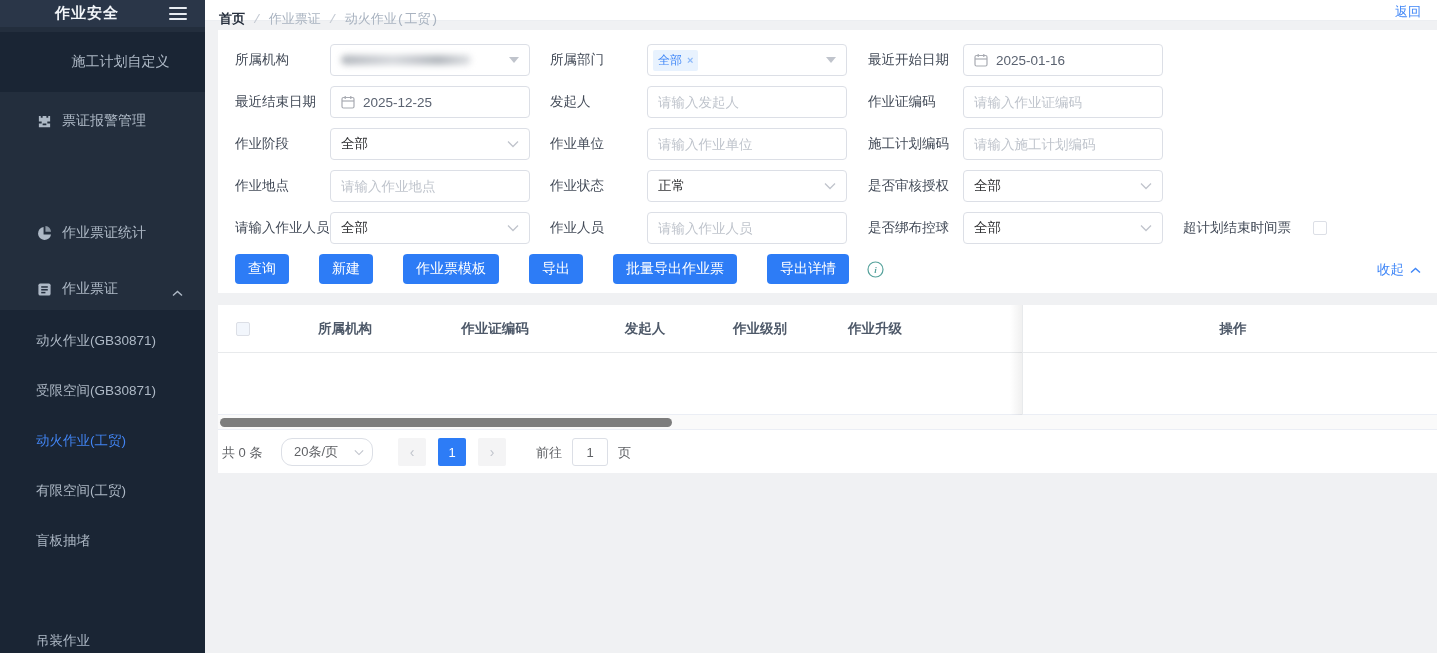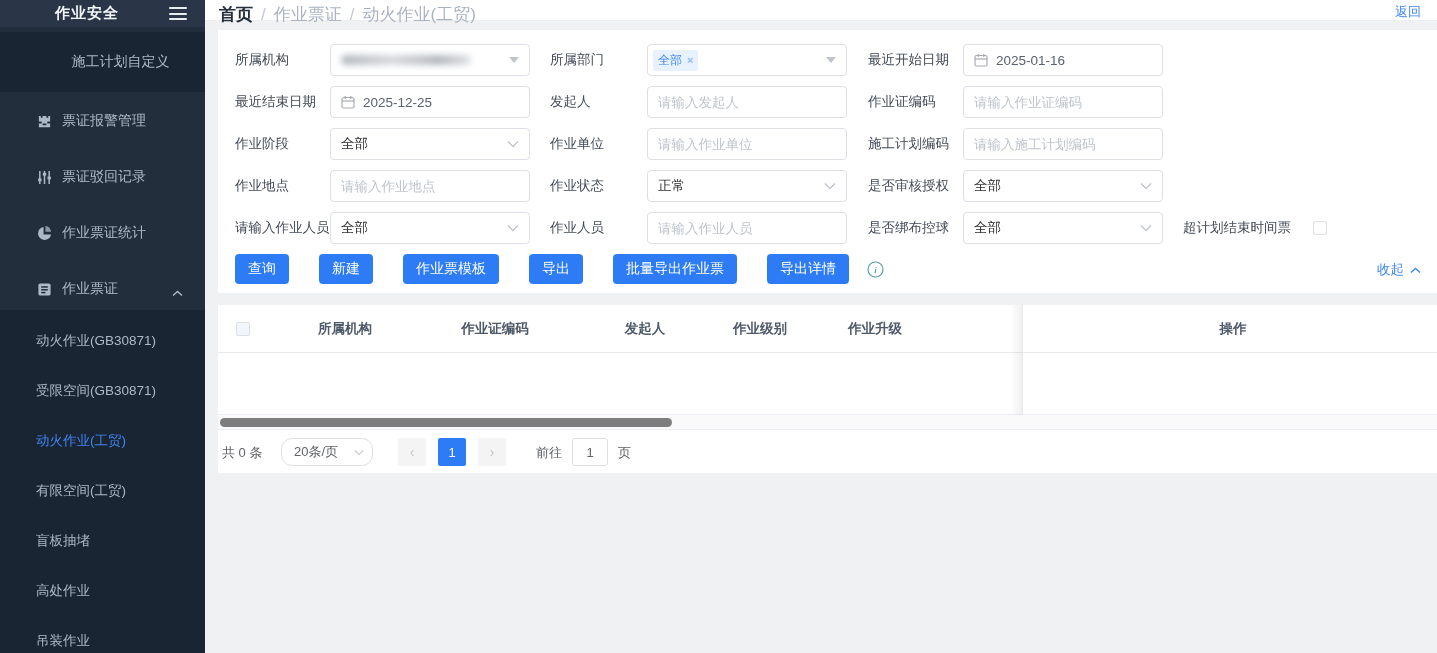--- a/index.html
+++ b/index.html
@@ -30,22 +30,22 @@
     background:#1a2534; }
   .sb-subitem { position:absolute; left:0; width:205px; height:40px;
     display:flex; align-items:center; cursor:pointer; font-size:13.5px; }
   .sb-subitem .lbl { margin-left:36px; }
   .sb-subitem.active { color:#4285f4; }
 
   
   .main { position:absolute; left:205px; top:0; width:1232px; height:653px; }
   .crumbbar { position:absolute; left:0; top:0; width:1232px; height:21px;
     background:#ffffff; border-bottom:1px solid #eceef1; }
-  .crumb { position:absolute; left:14px; top:3px; font-size:17px; color:#a9b3c0;
-    display:flex; gap:8px; align-items:center; }
+  .crumb { position:absolute; left:14px; top:10px; font-size:13px; color:#a9b3c0;
+    display:flex; gap:8px; align-items:center;font-family:Liberation Mono, monospace; }
   .crumb .home { color:#262f3d; font-weight:bold; }
   .crumb .sep { color:#c4cad3; }
   .back-link { position:absolute; right:16px; top:3px; font-size:13px;
     color:#3f86f7; cursor:pointer; }
 
   .card { position:absolute; left:13px; width:1219px; background:#ffffff; }
   .filter-card { top:30px; height:263px; }
 
   .f-label { position:absolute; font-size:13.5px; color:#424a57; line-height:32px; }
   .f-field { position:absolute; width:200px; height:32px; background:#fff;
@@ -135,33 +135,20 @@
 
   <div class="sb-item" style="top:101px;">
     <span class="ic">
       <svg width="15" height="15" viewBox="0 0 16 16">
           <path fill="#aeb9c6" d="M2 2h2v2h2V2h4v2h2V2h2v6h-3v2h3v4H2v-4h3V8H2V2zm4 8v2h4v-2H6z"></path>
         </svg>
     </span>
     <span class="lbl">票证报警管理</span>
   </div>
 
-  <div class="sb-item" style="top:157px;">
-    <span class="ic">
-      <svg width="15" height="15" viewBox="0 0 16 16" fill="none" stroke="#aeb9c6" stroke-width="1.6">
-        <line x1="3" y1="1" x2="3" y2="15"></line>
-          <line x1="8" y1="1" x2="8" y2="15"></line>
-          <line x1="13" y1="1" x2="13" y2="15"></line>
-        <rect x="1.2" y="9" width="3.6" height="3" fill="#aeb9c6" stroke="none"></rect>
-        <rect x="6.2" y="3" width="3.6" height="3" fill="#aeb9c6" stroke="none"></rect>
-        <rect x="11.2" y="7" width="3.6" height="3" fill="#aeb9c6" stroke="none"></rect>
-      </svg>
-    </span>
-    <span class="lbl">票证驳回记录</span>
-  </div>
 
   <div class="sb-item" style="top:213px;">
     <span class="ic">
       <svg width="15" height="15" viewBox="0 0 16 16">
         <path fill="#aeb9c6" d="M7 1A7 7 0 1 0 15 9H7V1z"></path>
         <path fill="#aeb9c6" d="M9 0v6h6A7 7 0 0 0 9 0z" opacity="0.75"></path>
       </svg>
     </span>
     <span class="lbl">作业票证统计</span>
   </div>
@@ -191,23 +178,20 @@
         <span class="lbl">受限空间(GB30871)</span>
       </div>
     <div class="sb-subitem active" style="top:111px;">
         <span class="lbl">动火作业(工贸)</span>
       </div>
     <div class="sb-subitem" style="top:161px;">
         <span class="lbl">有限空间(工贸)</span>
       </div>
     <div class="sb-subitem" style="top:211px;">
         <span class="lbl">盲板抽堵</span>
-      </div>
-    <div class="sb-subitem" style="top:261px;">
-        <span class="lbl">高处作业</span>
       </div>
     <div class="sb-subitem" style="top:311px;">
         <span class="lbl">吊装作业</span>
       </div>
   </div>
 </aside>
 
 <div class="main">
 
   <div class="crumbbar">

